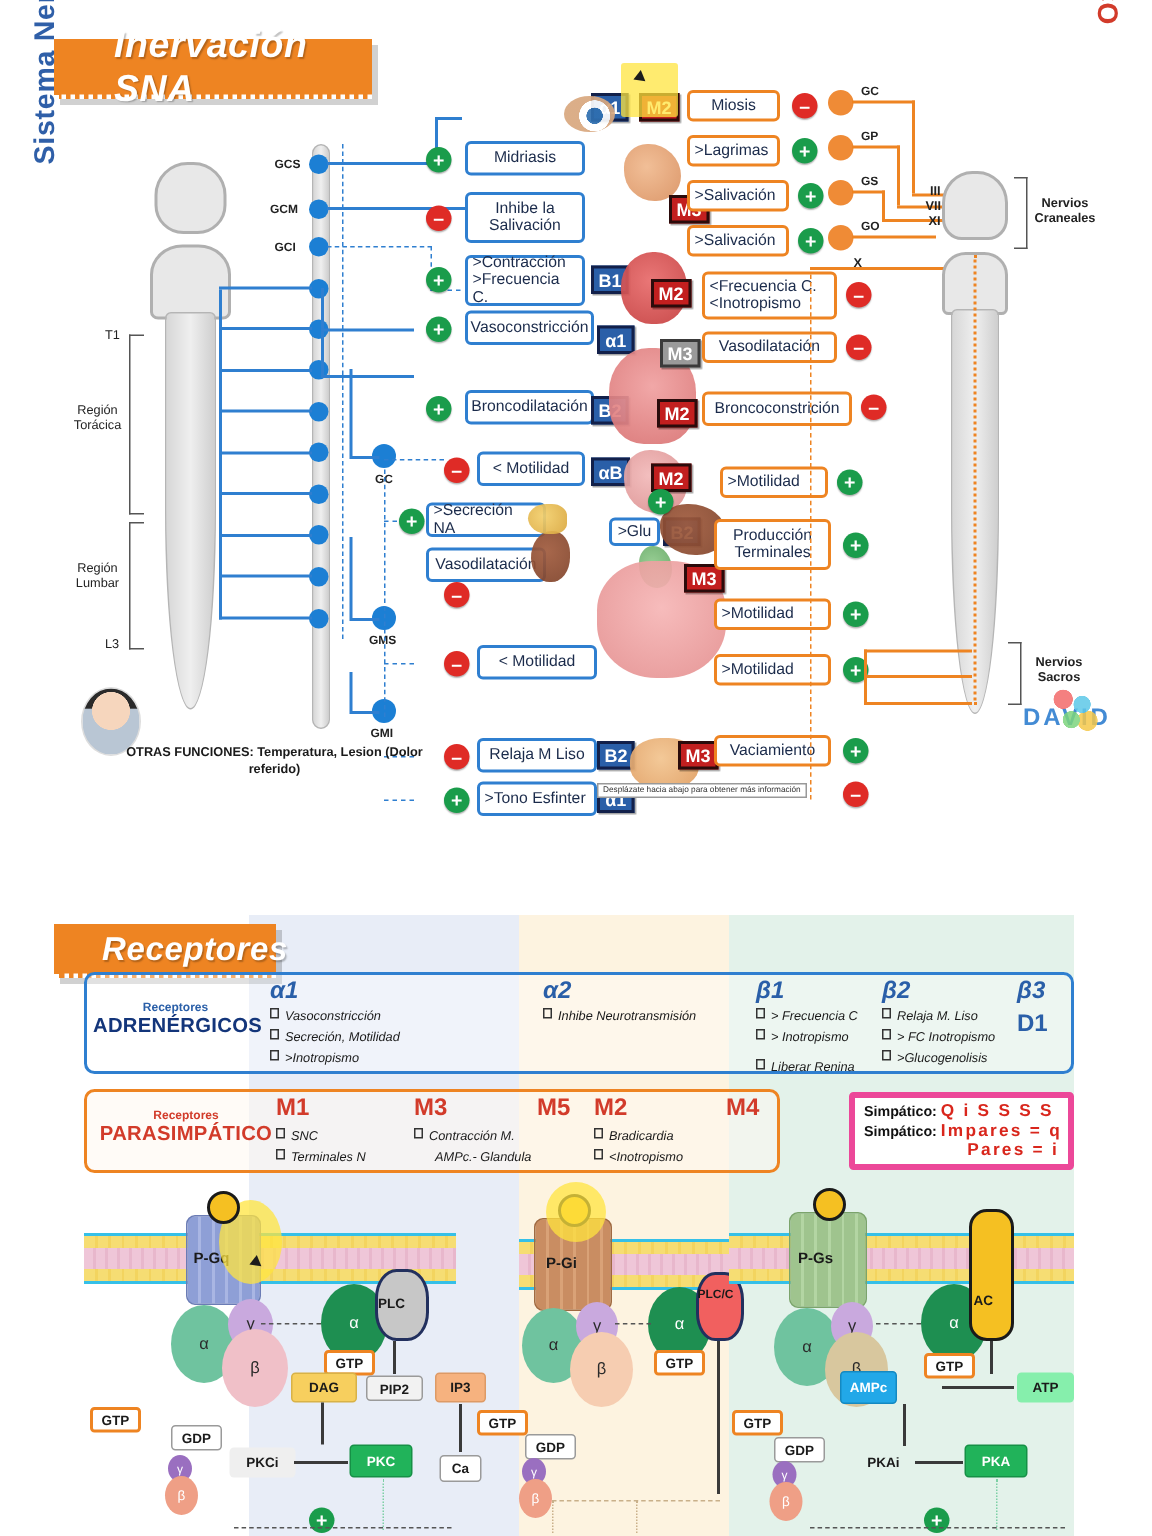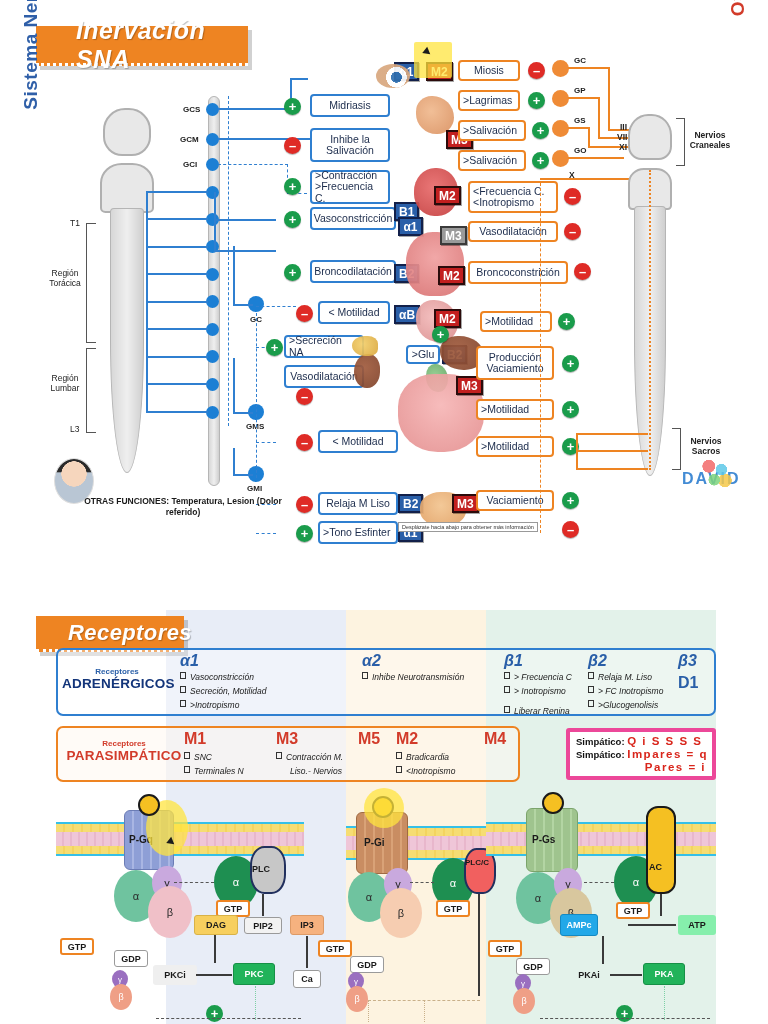--- a/index.html
+++ b/index.html
@@ -260,21 +260,21 @@
     <div class="fbox" style="left:282px;top:242px;width:86px;height:23px;">Broncodilatación</div>
     <div class="fbox" style="left:290px;top:283px;width:72px;height:23px;">&lt; Motilidad</div>
     <div class="fbox l" style="left:256px;top:317px;width:80px;height:23px;">&gt;Secreción NA</div>
     <div class="fbox" style="left:256px;top:347px;width:80px;height:23px;">Vasodilatación</div>
     <div class="fbox" style="left:290px;top:412px;width:80px;height:23px;">&lt; Motilidad</div>
     <div class="fbox" style="left:290px;top:474px;width:80px;height:23px;">Relaja M Liso</div>
     <div class="fbox l" style="left:290px;top:503px;width:80px;height:23px;">&gt;Tono Esfinter</div>
     <div class="fbox" style="left:378px;top:327px;width:34px;height:19px;">&gt;Glu</div>
 
     <div class="recep ad" style="left:366px;top:44px;">α1</div>
-    <div class="recep ad" style="left:366px;top:159px;margin-top:25px;">B1</div>
+    <div class="recep ad" style="left:366px;top:159px;">B1</div>
     <div class="recep ad" style="left:370px;top:199px;">α1</div>
     <div class="recep ad" style="left:366px;top:246px;">B2</div>
     <div class="recep ad" style="left:366px;top:287px;">αB</div>
     <div class="recep ad" style="left:414px;top:327px;">B2</div>
     <div class="recep ad" style="left:370px;top:476px;">B2</div>
     <div class="recep ad" style="left:370px;top:505px;">α1</div>
 
     <div class="organ" style="left:348px;top:46px;width:34px;height:24px;background:radial-gradient(circle at 60% 55%,#2f6fb0 0 22%,#fff 23% 42%,#d8a77e 43% 100%);border-radius:50%;"></div>
     <div class="organ" style="left:388px;top:78px;width:38px;height:38px;background:radial-gradient(circle at 40% 40%,#f0b98e,#d98f5e);"></div>
     <div class="organ" style="left:386px;top:150px;width:44px;height:48px;background:radial-gradient(circle at 45% 40%,#e86b6b,#c33b3b);border-radius:48% 48% 46% 46%;"></div>
@@ -300,21 +300,21 @@
     <div class="fbox para" style="left:430px;top:42px;width:62px;height:21px;">Miosis</div>
     <div class="fbox para l" style="left:430px;top:72px;width:62px;height:21px;">&gt;Lagrimas</div>
     <div class="fbox para l" style="left:430px;top:102px;width:68px;height:21px;">&gt;Salivación</div>
     <div class="fbox para l" style="left:430px;top:132px;width:68px;height:21px;">&gt;Salivación</div>
     <div class="fbox para l" style="left:440px;top:163px;width:90px;height:32px;">&lt;Frecuencia C.
 &lt;Inotropismo</div>
     <div class="fbox para" style="left:440px;top:203px;width:90px;height:21px;">Vasodilatación</div>
     <div class="fbox para" style="left:440px;top:243px;width:100px;height:23px;">Broncoconstrición</div>
     <div class="fbox para l" style="left:452px;top:293px;width:72px;height:21px;">&gt;Motilidad</div>
     <div class="fbox para" style="left:448px;top:328px;width:78px;height:34px;">Producción
-Vaciamiento</div>
+Terminales</div>
     <div class="fbox para l" style="left:448px;top:381px;width:78px;height:21px;">&gt;Motilidad</div>
     <div class="fbox para l" style="left:448px;top:418px;width:78px;height:21px;">&gt;Motilidad</div>
     <div class="fbox para" style="left:448px;top:472px;width:78px;height:21px;">Vaciamiento</div>
 
     <div class="sign minus" style="left:500px;top:44px;">–</div>
     <div class="sign plus" style="left:500px;top:74px;">+</div>
     <div class="sign plus" style="left:504px;top:104px;">+</div>
     <div class="sign plus" style="left:504px;top:134px;">+</div>
     <div class="sign minus" style="left:536px;top:170px;">–</div>
     <div class="sign minus" style="left:536px;top:205px;">–</div>
@@ -429,21 +429,21 @@
       <span class="small">Receptores</span>
       <span class="big">PARASIMPÁTICO</span>
     </div>
 
     <div class="rhead red" style="left:156px;top:120px;">M1</div>
     <div class="ritem" style="left:156px;top:142px;"><span class="chk"></span><span>SNC</span></div>
     <div class="ritem" style="left:156px;top:156px;"><span class="chk"></span><span>Terminales N</span></div>
 
     <div class="rhead red" style="left:248px;top:120px;">M3</div>
     <div class="ritem" style="left:248px;top:142px;"><span class="chk"></span><span>Contracción M.</span></div>
-    <div class="ritem" style="left:262px;top:156px;"><span>Liso.- Nervios</span></div>
+    <div class="ritem" style="left:262px;top:156px;"><span>AMPc.- Glandula</span></div>
 
     <div class="rhead red" style="left:330px;top:120px;">M5</div>
 
     <div class="rhead red" style="left:368px;top:120px;">M2</div>
     <div class="ritem" style="left:368px;top:142px;"><span class="chk"></span><span>Bradicardia</span></div>
     <div class="ritem" style="left:368px;top:156px;"><span class="chk"></span><span>&lt;Inotropismo</span></div>
 
     <div class="rhead red" style="left:456px;top:120px;">M4</div>
 
     <div class="mnemo" style="left:538px;top:118px;width:150px;height:52px;">

